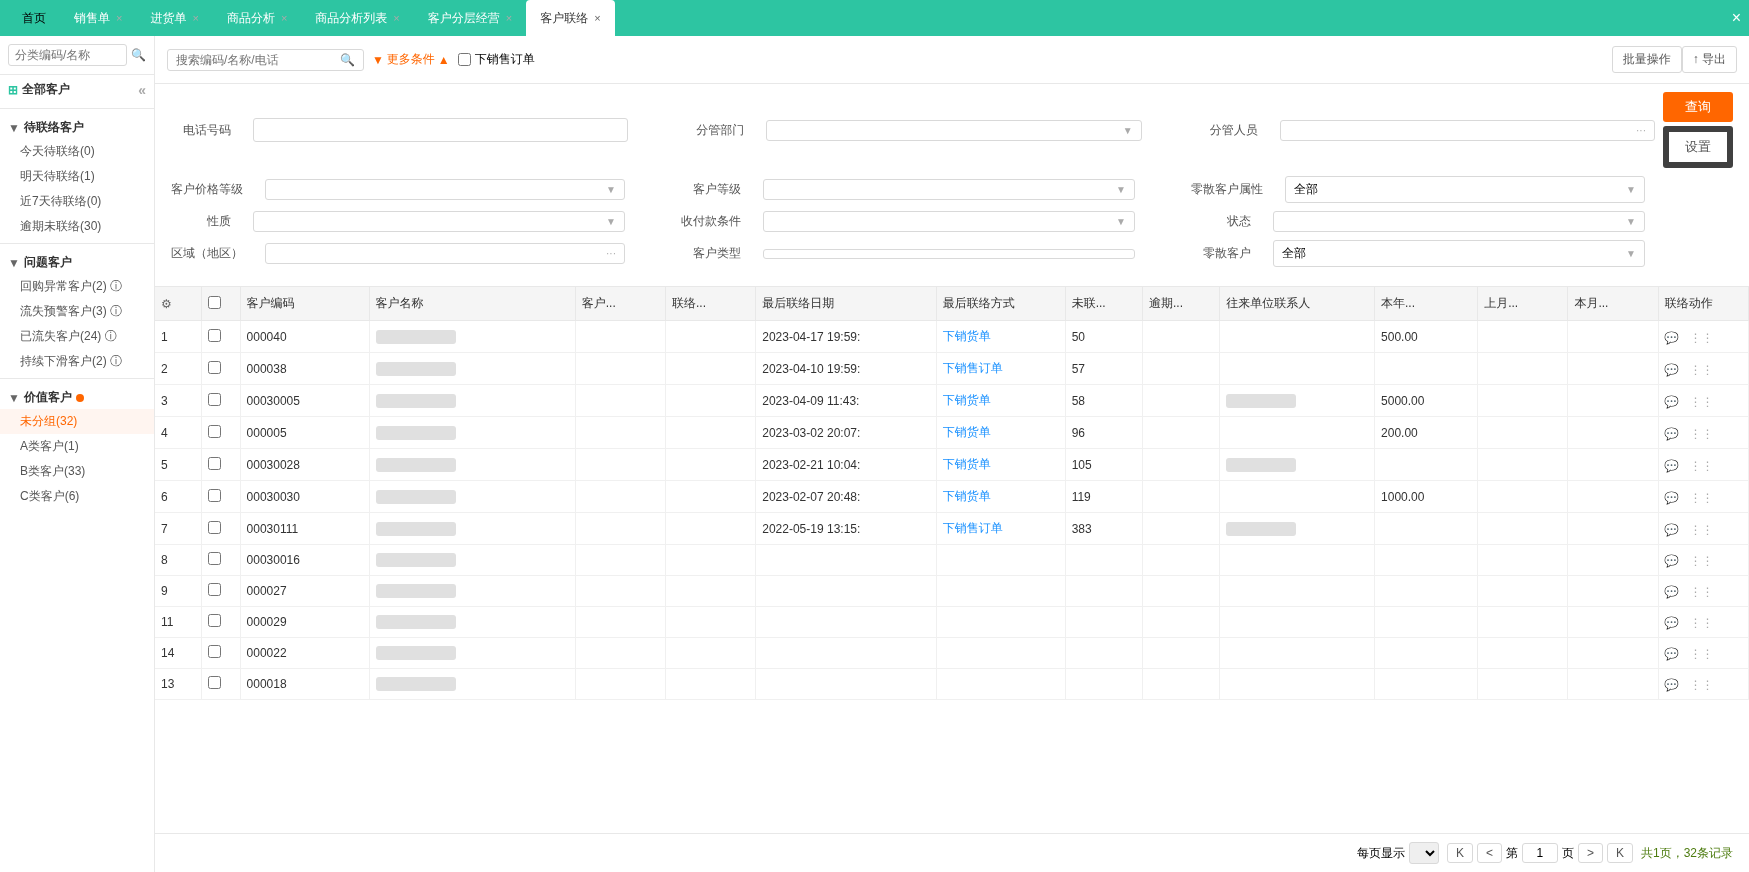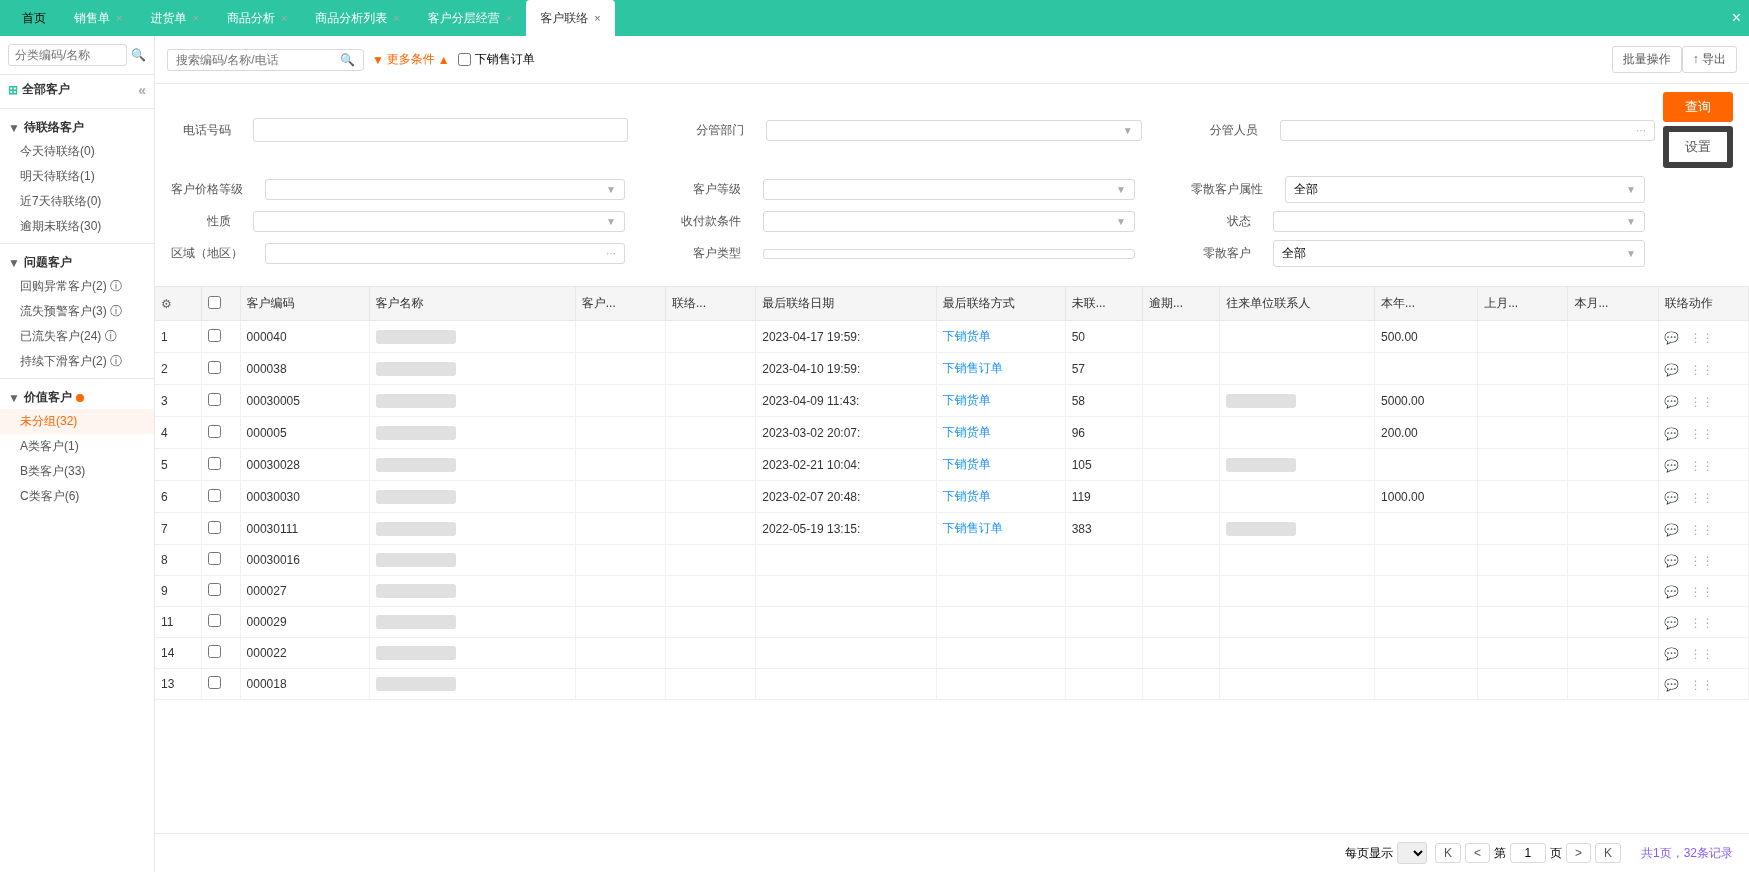--- a/index.html
+++ b/index.html
@@ -136,21 +136,21 @@
     .pagination .page-size { display: flex; align-items: center; gap: 4px; }
     .pagination .page-size select {
       border: 1px solid #d9d9d9; border-radius: 3px; padding: 2px 4px; font-size: 12px;
     }
     .pagination .page-nav { display: flex; align-items: center; gap: 4px; }
     .pagination .page-btn {
       border: 1px solid #d9d9d9; background: white; padding: 2px 8px;
       border-radius: 3px; cursor: pointer; color: #555;
     }
     .pagination .page-btn:disabled { color: #ccc; cursor: not-allowed; }
-    .pagination .total-info { color: #8b5cf6; margin-left: 12px; }
+    .pagination .total-info { color: #4d7c0f; margin-left: 0; }
     .orange-dot { width: 8px; height: 8px; background: #ff6600; border-radius: 50%; display: inline-block; margin-left: 4px; }
   </style>
 </head>
 <body>
 
 <div class="top-nav">
   <div class="nav-item home">首页</div>
   <div class="nav-item">
     <span>销售单</span>
     <span class="close-x">×</span>

